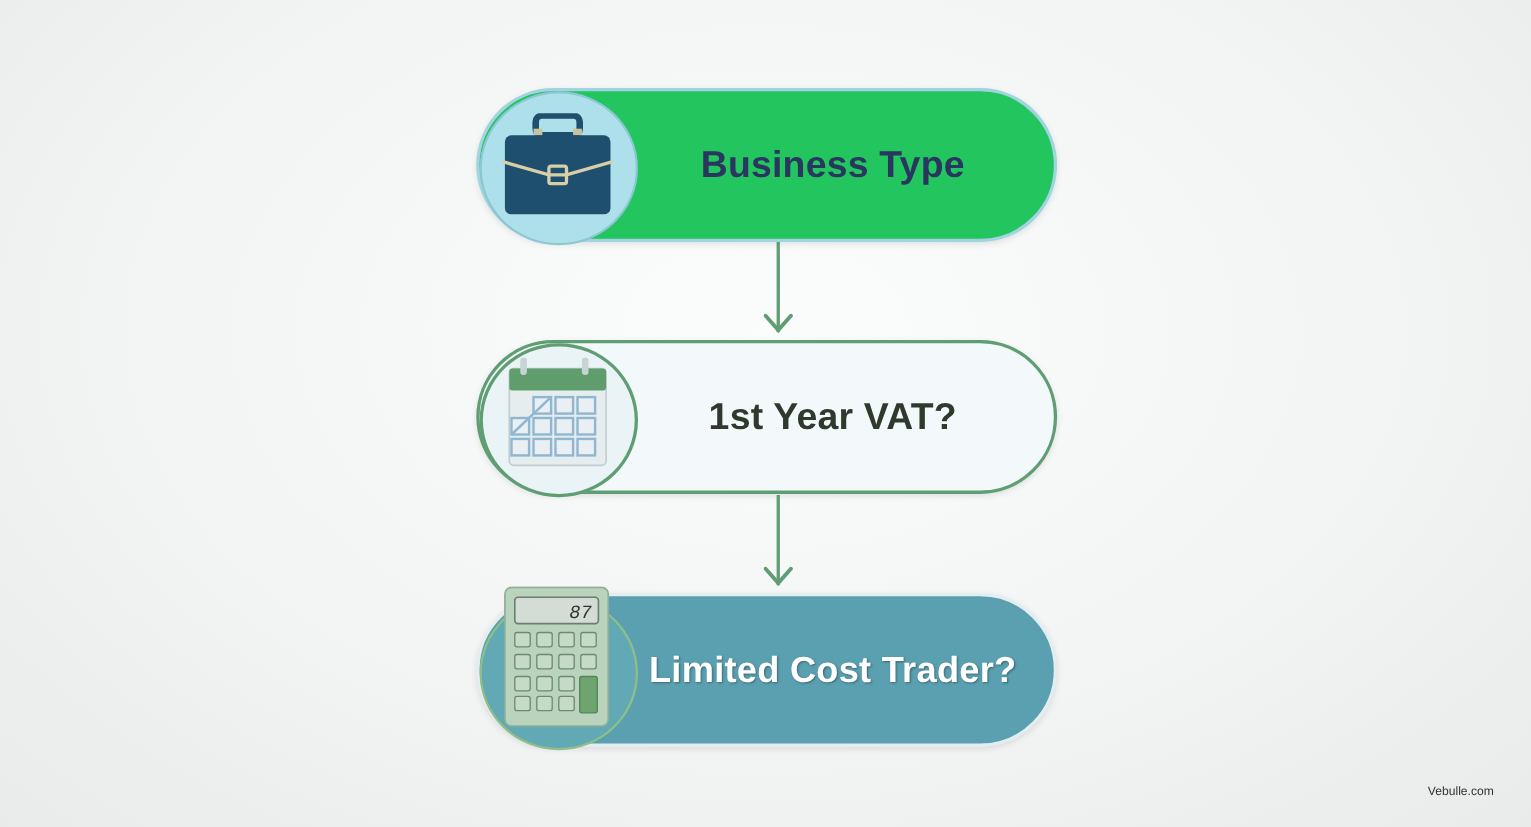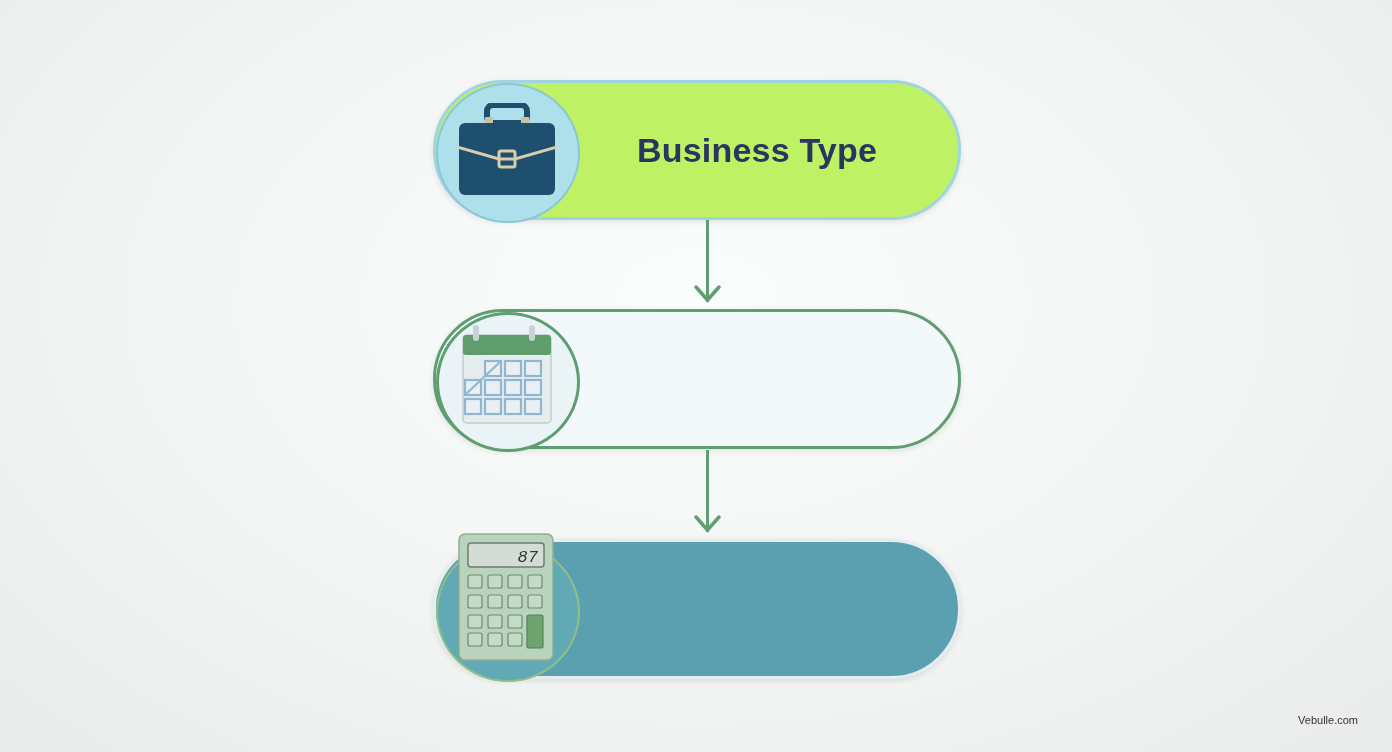--- a/index.html
+++ b/index.html
@@ -15,21 +15,21 @@
   }
   .pill .label {
     position: absolute; left: 140px; right: 20px; top: 0; bottom: 0;
     display: flex; align-items: center; justify-content: center;
     font-weight: bold; font-size: 34px; letter-spacing: 0.2px;
   }
   .pill .circle {
     position: absolute; left: 0; top: 0; width: 144px; height: 140px;
     border-radius: 50%; box-sizing: border-box;
   }
-  #pill-1 { top: 80px; background: #bef264; border: 3px solid #9fd4e0; }
+  #pill-1 { top: 80px; background: #22c55e; border: 3px solid #9fd4e0; }
   #pill-1 .circle { background: #aee0ec; border: 2px solid #8cc7d4; }
   #pill-1 .label { color: #2a3560; }
 
   #pill-2 { top: 309px; background: #f3f8fa; border: 3px solid #5f9e73; }
   #pill-2 .circle { background: #eaf3f6; border: 3px solid #5f9e73; }
   #pill-2 .label { color: #2f3a2e; }
 
   #pill-3 { top: 539px; background: #5aa0b0; border: 3px solid #e4eef0; }
   #pill-3 .circle { background: #62a9b6; border: 2px solid #8fbf86; }
   #pill-3 .label { color: #ffffff; text-shadow: 1px 1px 2px rgba(0,0,0,0.35); font-size: 33px; }
@@ -67,20 +67,21 @@
   <rect x="42" y="48" width="16" height="16" rx="2" fill="none" stroke="#d8ceaa" stroke-width="3"></rect>
 </svg>
 
 <div class="connector" id="conn-1"></div>
 <svg class="arrowhead" id="arrow-1" width="27" height="20" viewBox="0 0 27 20">
   <path d="M2 3 L13.5 16 L25 3" fill="none" stroke="#5f9e73" stroke-width="3.5" stroke-linecap="round"></path>
 </svg>
 
 <div class="pill" id="pill-2">
   <div class="circle"></div>
+  <div class="label">1st Year VAT?</div>
 </div>
 <svg class="icon" id="calendar" width="92" height="100" viewBox="0 0 92 100">
   <rect x="2" y="10" width="88" height="88" rx="4" fill="#e6edef" stroke="#c3ccd0" stroke-width="1.5"></rect>
   <rect x="2" y="10" width="88" height="20" rx="3" fill="#5f9e6c"></rect>
   <rect x="12" y="0" width="6" height="16" rx="3" fill="#c9d3d6"></rect>
   <rect x="68" y="0" width="6" height="16" rx="3" fill="#c9d3d6"></rect>
   <g fill="#e9eff2" stroke="#8fb8d0" stroke-width="2.2">
     <rect x="24" y="36" width="16" height="15"></rect>
       <rect x="44" y="36" width="16" height="15"></rect>
       <rect x="64" y="36" width="16" height="15"></rect>
@@ -96,20 +97,21 @@
   <path d="M4 70 L40 36" stroke="#8fb8d0" stroke-width="2.2"></path>
 </svg>
 
 <div class="connector" id="conn-2"></div>
 <svg class="arrowhead" id="arrow-2" width="27" height="20" viewBox="0 0 27 20">
   <path d="M2 3 L13.5 16 L25 3" fill="none" stroke="#5f9e73" stroke-width="3.5" stroke-linecap="round"></path>
 </svg>
 
 <div class="pill" id="pill-3">
   <div class="circle"></div>
+  <div class="label">Limited Cost Trader?</div>
 </div>
 <svg class="icon" id="calculator" width="96" height="128" viewBox="0 0 96 128">
   <rect x="1" y="1" width="94" height="126" rx="6" fill="#b9d3bc" stroke="#8fae93" stroke-width="1.5"></rect>
   <rect x="10" y="10" width="76" height="24" rx="3" fill="#d4dcd6" stroke="#6d7f70" stroke-width="1.5"></rect>
   <text x="80" y="29" text-anchor="end" font-family="Liberation Mono, monospace" font-style="italic" font-size="17" fill="#333">87</text>
   <g fill="#c6dac8" stroke="#6d8a71" stroke-width="1.2">
     <rect x="10" y="42" width="14" height="13" rx="2"></rect>
       <rect x="30" y="42" width="14" height="13" rx="2"></rect>
       <rect x="50" y="42" width="14" height="13" rx="2"></rect>
       <rect x="70" y="42" width="14" height="13" rx="2"></rect>

